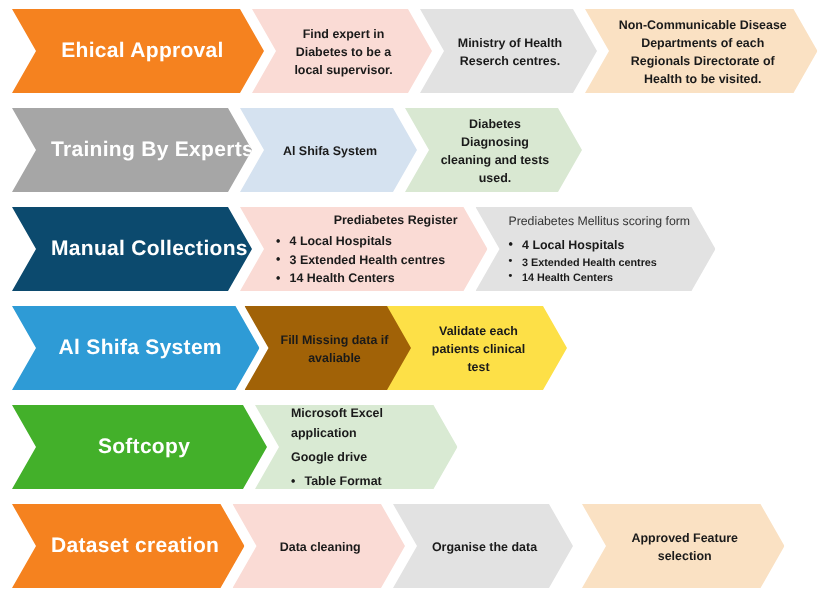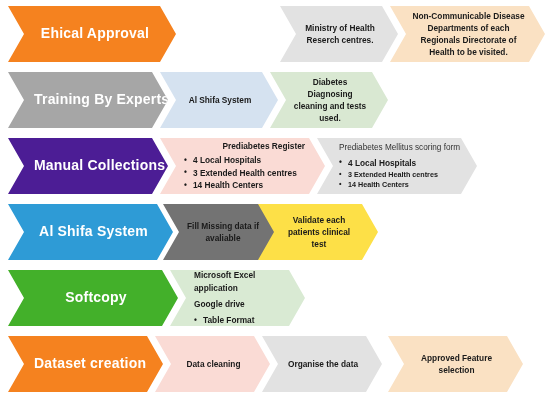--- a/index.html
+++ b/index.html
@@ -119,20 +119,25 @@
 <body>
 
 <div id="diagram">
 
   <div class="flow-row" style="top:6px;">
     <div class="arrow primary" style="left:8px; width:168px; background:#F5821F;">
       <div class="arrow-inner">
         <div class="primary-label">Ehical Approval</div>
       </div>
     </div>
+    <div class="arrow" style="left:168px; width:120px; background:#FADBD5;">
+      <div class="arrow-inner">
+        <div class="sec-text">Find expert in Diabetes to be  a local supervisor.</div>
+      </div>
+    </div>
     <div class="arrow" style="left:280px; width:118px; background:#E2E2E2;">
       <div class="arrow-inner">
         <div class="sec-text">Ministry of Health Reserch centres.</div>
       </div>
     </div>
     <div class="arrow" style="left:390px; width:155px; background:#FAE1C3;">
       <div class="arrow-inner">
         <div class="sec-text">Non-Communicable Disease Departments of each Regionals Directorate of Health to be visited.</div>
       </div>
     </div>
@@ -150,21 +155,21 @@
       </div>
     </div>
     <div class="arrow" style="left:270px; width:118px; background:#D9E8D2;">
       <div class="arrow-inner">
         <div class="sec-text">Diabetes Diagnosing cleaning and tests used.</div>
       </div>
     </div>
   </div>
 
   <div class="flow-row" style="top:138px;">
-    <div class="arrow primary" style="left:8px; width:160px; background:#4c1d95;">
+    <div class="arrow primary" style="left:8px; width:160px; background:#0c4a6e;">
       <div class="arrow-inner">
         <div class="primary-label">Manual Collections</div>
       </div>
     </div>
     <div class="arrow" style="left:160px; width:165px; background:#FADBD5;">
       <div class="arrow-inner align-left" style="padding-left:24px;">
         <div class="sec-text">
           <div class="sec-head" style="text-align:right;">Prediabetes Register</div>
           <ul class="bullets">
             <li>4 Local Hospitals</li>
@@ -187,21 +192,21 @@
       </div>
     </div>
   </div>
 
   <div class="flow-row" style="top:204px;">
     <div class="arrow primary" style="left:8px; width:165px; background:#2E9BD6;">
       <div class="arrow-inner">
         <div class="primary-label">Al Shifa System</div>
       </div>
     </div>
-    <div class="arrow" style="left:163px; width:118px; background:#737373;">
+    <div class="arrow" style="left:163px; width:118px; background:#a16207;">
       <div class="arrow-inner">
         <div class="sec-text">Fill Missing data if avaliable</div>
       </div>
     </div>
     <div class="arrow" style="left:258px; width:120px; background:#fde047;">
       <div class="arrow-inner">
         <div class="sec-text">Validate each patients clinical test</div>
       </div>
     </div>
   </div>

